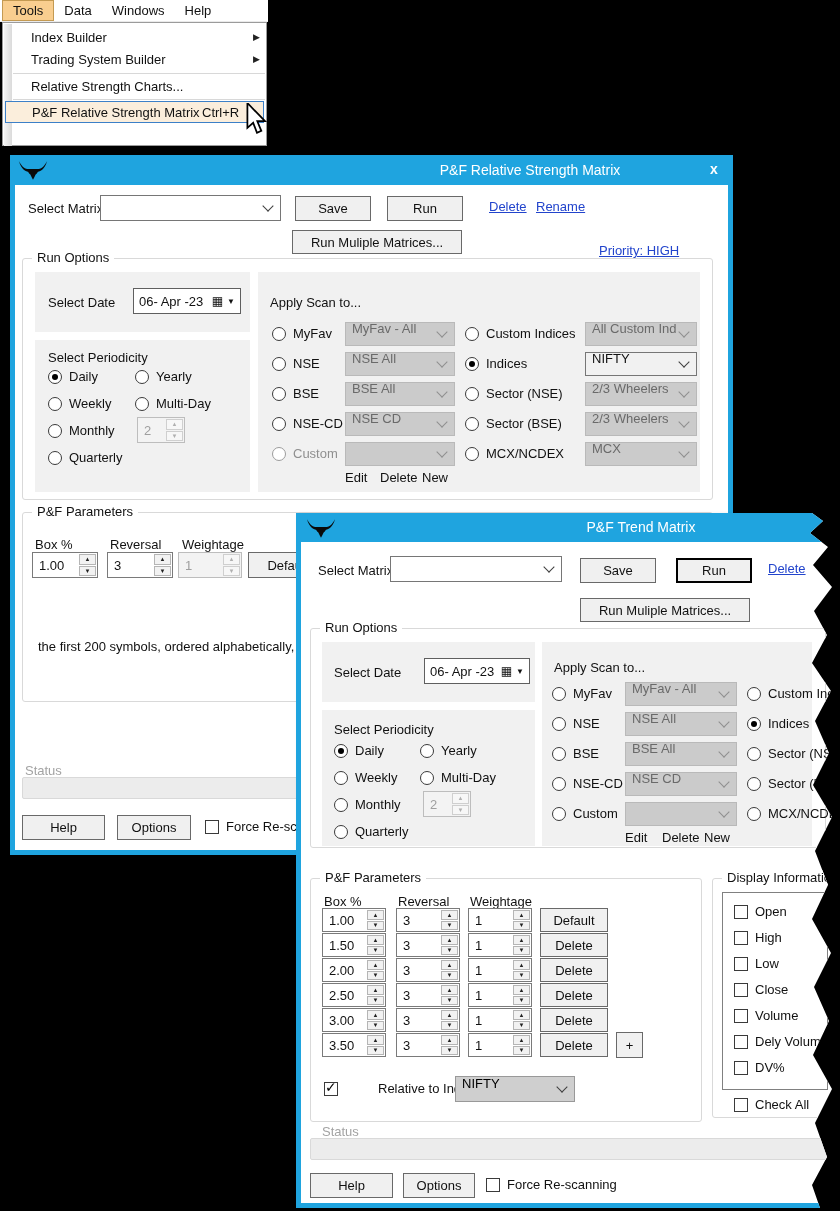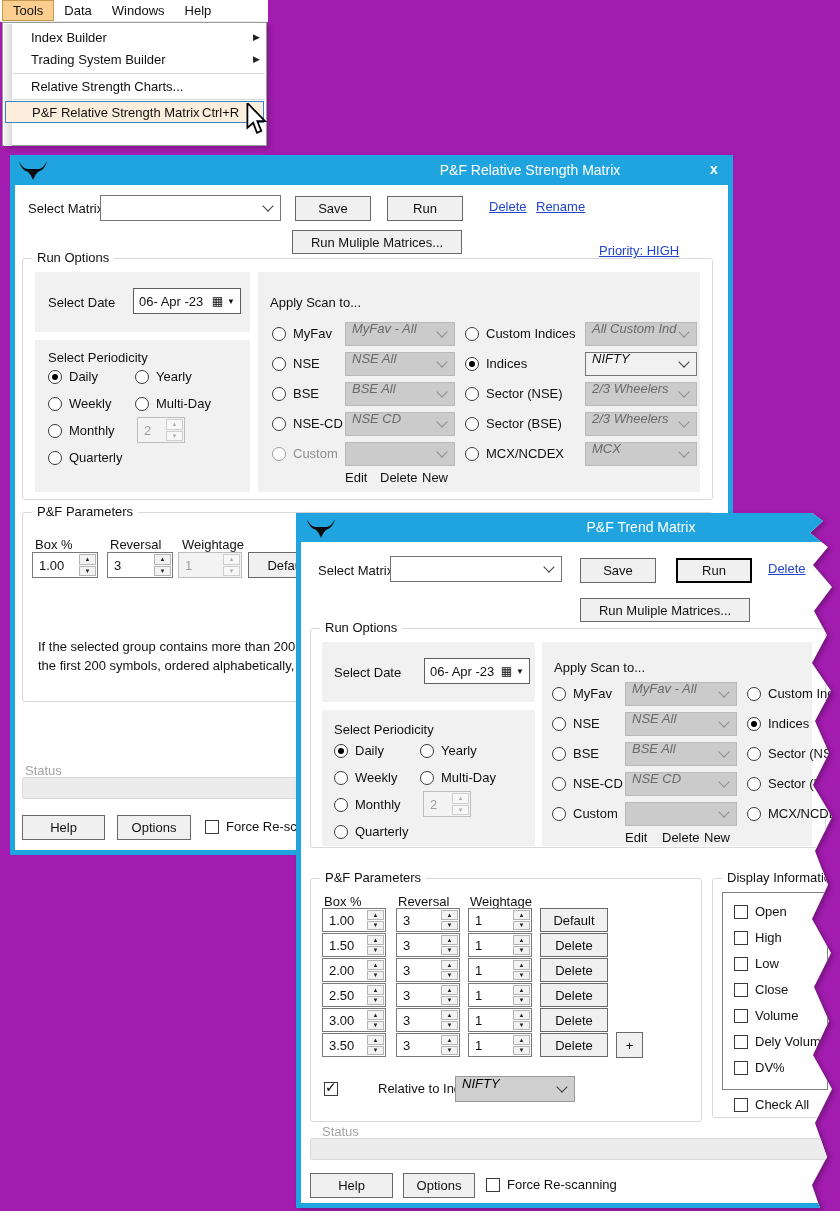--- a/index.html
+++ b/index.html
@@ -1,16 +1,16 @@
 <!DOCTYPE html>
 <html><head>
 <meta charset="utf-8">
 <style>
   html,body{margin:0;padding:0;background:#fff;}
-  .stage{position:relative;width:840px;height:1211px;overflow:hidden;background:#a21caf;
+  .stage{position:relative;width:840px;height:1211px;overflow:hidden;background:#000000;
          font-family:"Liberation Sans","DejaVu Sans",sans-serif;font-size:13px;color:#111;}
   .abs{position:absolute;box-sizing:border-box;}
   
   .menubar{display:flex;align-items:stretch;background:#fff;border-bottom:1px solid #ececec;padding-left:2px;}
   .mb{padding:0 10px;display:flex;align-items:center;cursor:default;}
   .mb.open{background:#F9CE8F;border:1px solid #C49A52;}
   .popup{background:#fff;border:1px solid #9b9b9b;box-shadow:3px 3px 4px rgba(0,0,0,.18);z-index:50;}
   .gutter{left:1px;top:1px;width:8px;background:linear-gradient(to right,#f5f5f5,#dadada);}
   .mi{left:2px;width:259px;height:22px;display:flex;align-items:center;padding-left:26px;}
   .mi.hl{background:#FBEEDC;border:1px solid #3C80C8;}
@@ -22,21 +22,21 @@
   .tbtitle{color:#fff;font-size:14px;text-align:center;}
   .closex{color:#fff;font-weight:bold;font-size:14px;}
   .edge{background:#1FA4DF;}
   .group{border:1px solid #d9d9d9;border-radius:3px;}
   .legend{position:absolute;top:-9px;left:9px;background:#fff;padding:0 5px;white-space:nowrap;}
   .panel{background:#f1f1f1;}
   .btn{background:#f0f0f0;border:1px solid #696969;display:flex;align-items:center;justify-content:center;cursor:default;}
   .btn.primary{border:2px solid #000;}
   .link{color:#2244CC;text-decoration:underline;white-space:nowrap;}
   .combo{background:#fff;border:1px solid #767676;display:flex;align-items:center;
-         padding:0 20px 12px 6px;overflow:hidden;white-space:nowrap;font-style:italic;}
+         padding:0 20px 12px 6px;overflow:hidden;white-space:nowrap;}
   .combo.gray{background:#cbcbcb;color:#6a6a6a;border-color:#b9b9b9;}
   .combo.lite{background:#f1f1f1;}
   .combo.mid{background:#cfcfcf;color:#000;border-color:#999;}
   .chev{position:absolute;right:8px;top:50%;width:7px;height:7px;margin-top:-6px;
         border-right:1.5px solid #3e3e3e;border-bottom:1.5px solid #3e3e3e;transform:rotate(45deg);}
   .combo.gray .chev{border-color:#8f8f8f;}
   .spinner{background:#fff;border:1px solid #7a7a7a;}
   .spinner .val{position:absolute;left:6px;top:50%;transform:translateY(-50%);}
   .spinner .ud{position:absolute;right:0;top:0;bottom:0;width:17px;display:flex;flex-direction:column;padding:1px;gap:1px;}
   .spinner .ud i{flex:1;font-style:normal;font-size:6px;display:flex;align-items:center;justify-content:center;
@@ -280,21 +280,20 @@
       </div>
     <div class="abs spinner dis" style="left:168px;top:397px;width:64px;height:26px;">
         <span class="val">1</span>
         <span class="ud">
           <i>▲</i>
           <i>▼</i>
         </span>
       </div>
     <div class="abs btn" style="left:238px;top:397px;width:80px;height:26px;">Default</div>
     <div class="abs" style="left:28px;top:482px;">
-      <div class="noteln">If the selected group contains more than 200</div>
       <div class="noteln">the first 200 symbols, ordered alphabetically, w</div>
     </div>
 
     <span class="abs slab" style="left:15px;top:608px;">Status</span>
     <div class="abs statusbar" style="left:12px;top:622px;width:691px;height:22px;"></div>
     <div class="abs btn" style="left:12px;top:660px;width:83px;height:25px;">Help</div>
     <div class="abs btn" style="left:107px;top:660px;width:74px;height:25px;">Options</div>
     <div class="abs rrow" style="left:195px;top:664px;">
         <span class="cb"></span>
         <span>Force Re-scanning</span>

